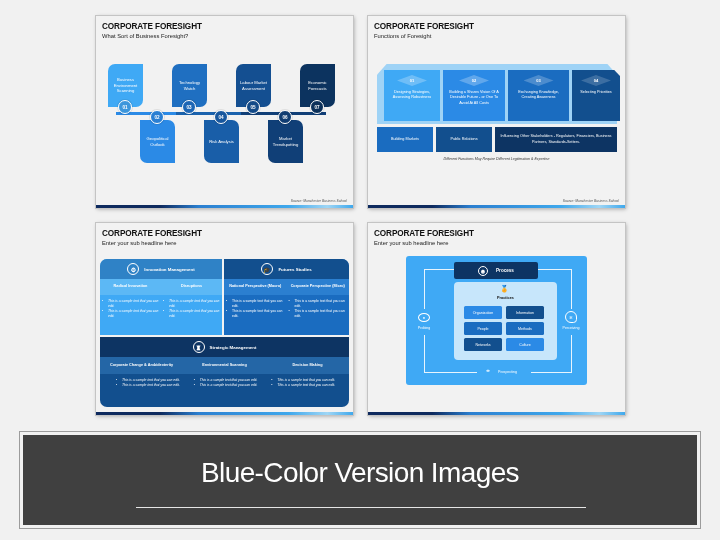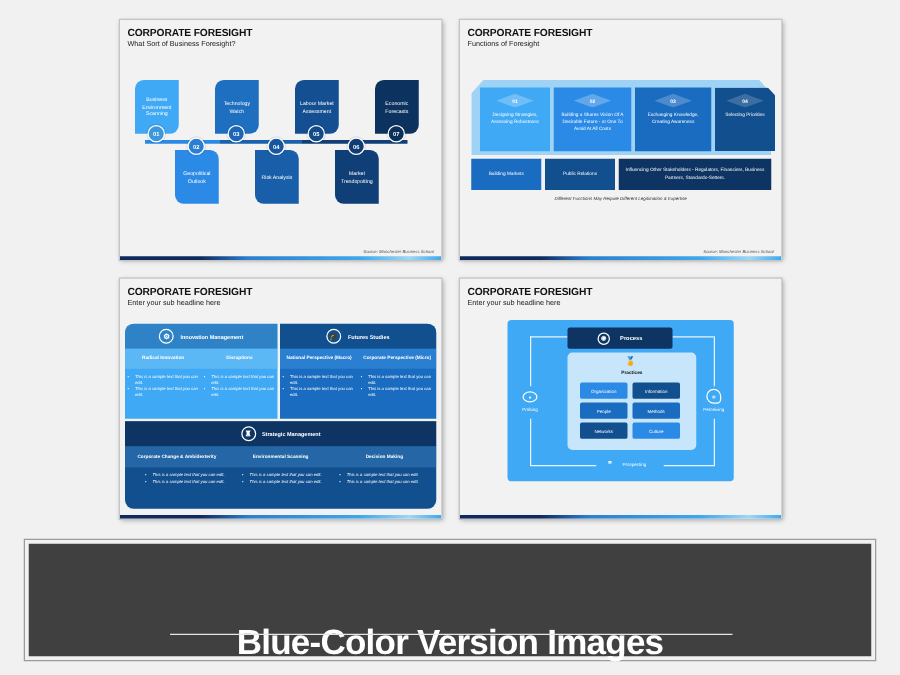--- a/index.html
+++ b/index.html
@@ -42,21 +42,21 @@
   .bullets div { position: relative; padding-left: 8px; }
   .bullets div::before { content: "•"; position: absolute; left: 2px; font-style: normal; }
 
   
   .pbox { position: absolute; color: #fff; font-size: 3.6px; display: flex; align-items: center; justify-content: center; border-radius: 1.5px; }
   .pline { position: absolute; background: #e8f4fd; }
   .plabel { position: absolute; color: #fff; font-size: 3.6px; text-align: center; }
 
   
   .banner { position: absolute; left: 20px; top: 432px; width: 680px; height: 96px; background: #404040; border: 3px solid #f1f1f1; box-shadow: 0 0 0 1px #9c9c9c; }
-  .banner-title { position: absolute; left: 0; width: 100%; top: 22px; text-align: center; color: #fff; font-size: 28px; font-weight: bold; letter-spacing: -0.6px; margin-top: 41px; }
+  .banner-title { position: absolute; left: 0; width: 100%; top: 22px; text-align: center; color: #fff; font-size: 28px; font-weight: normal; letter-spacing: -0.6px; }
   .banner-line { position: absolute; left: 113px; width: 450px; top: 72px; height: 1px; background: #e5e5e5; }
 </style>
 </head>
 <body>
 
 <div class="slide" style="left:96px; top:16px;">
   <div class="slide-title">CORPORATE FORESIGHT</div>
   <div class="slide-sub">What Sort of Business Foresight?</div>
 
   <div class="connector" style="left:20px; top:96px; width:60px; background:#2b8ae6;"></div>

